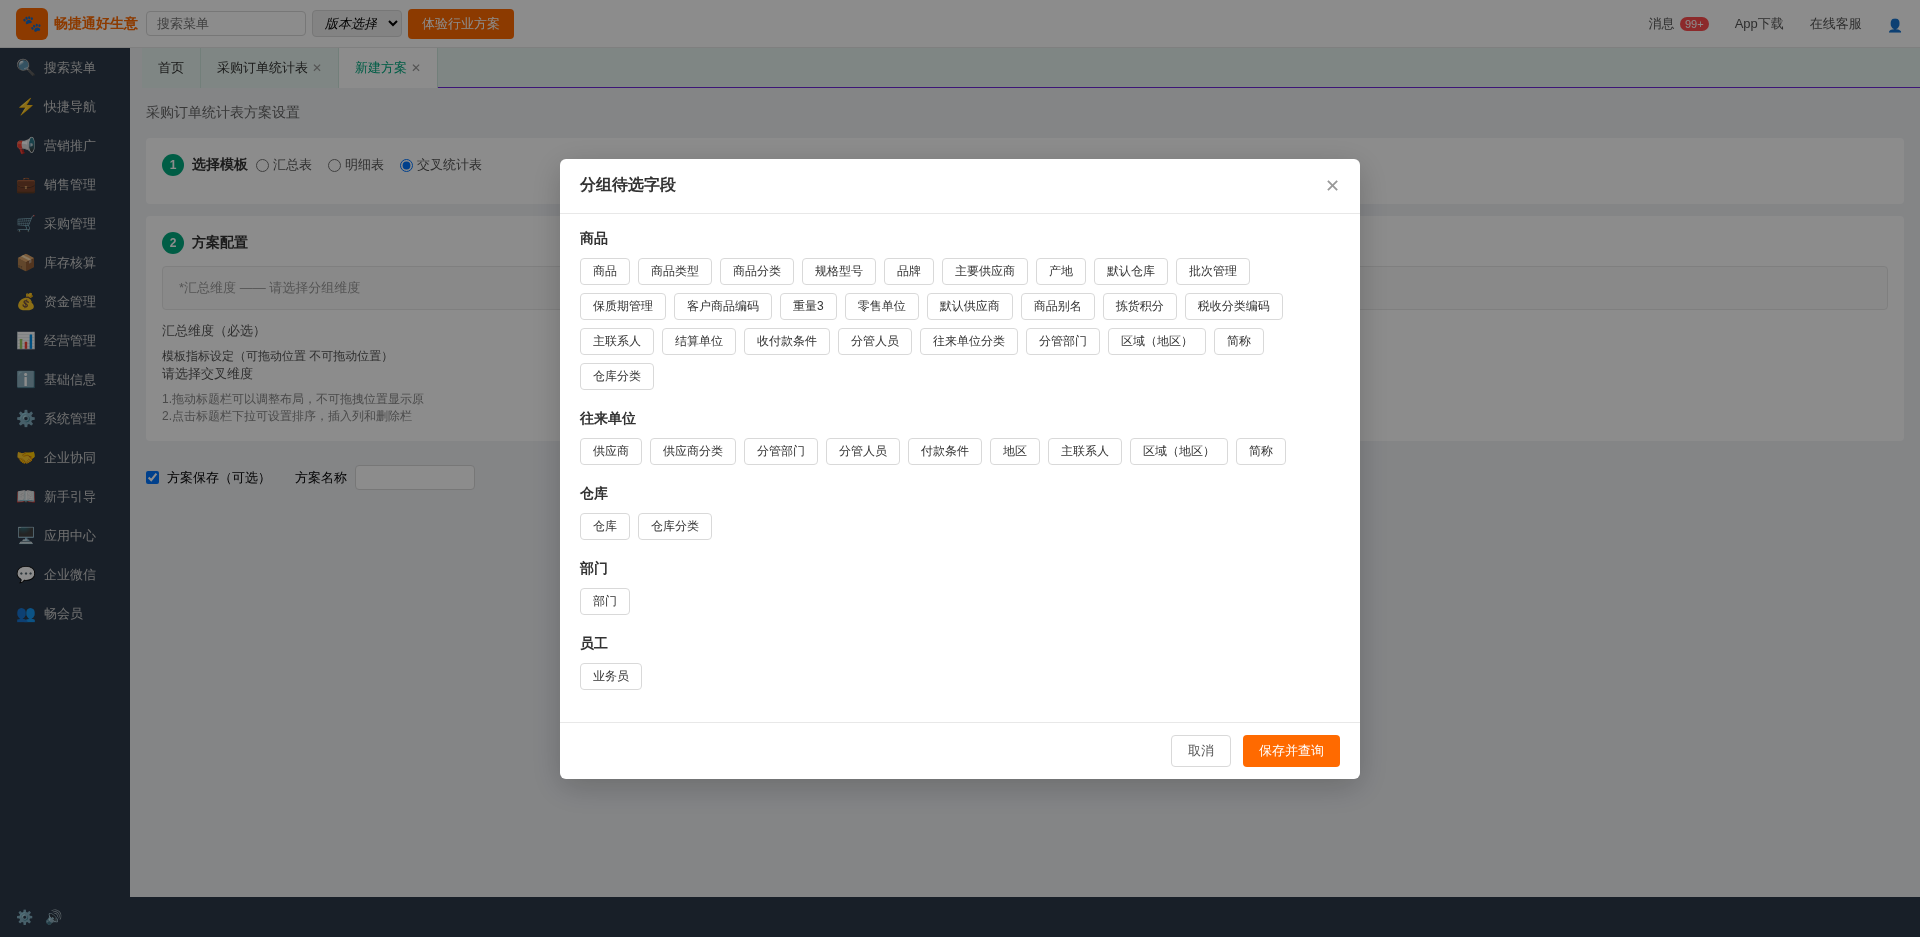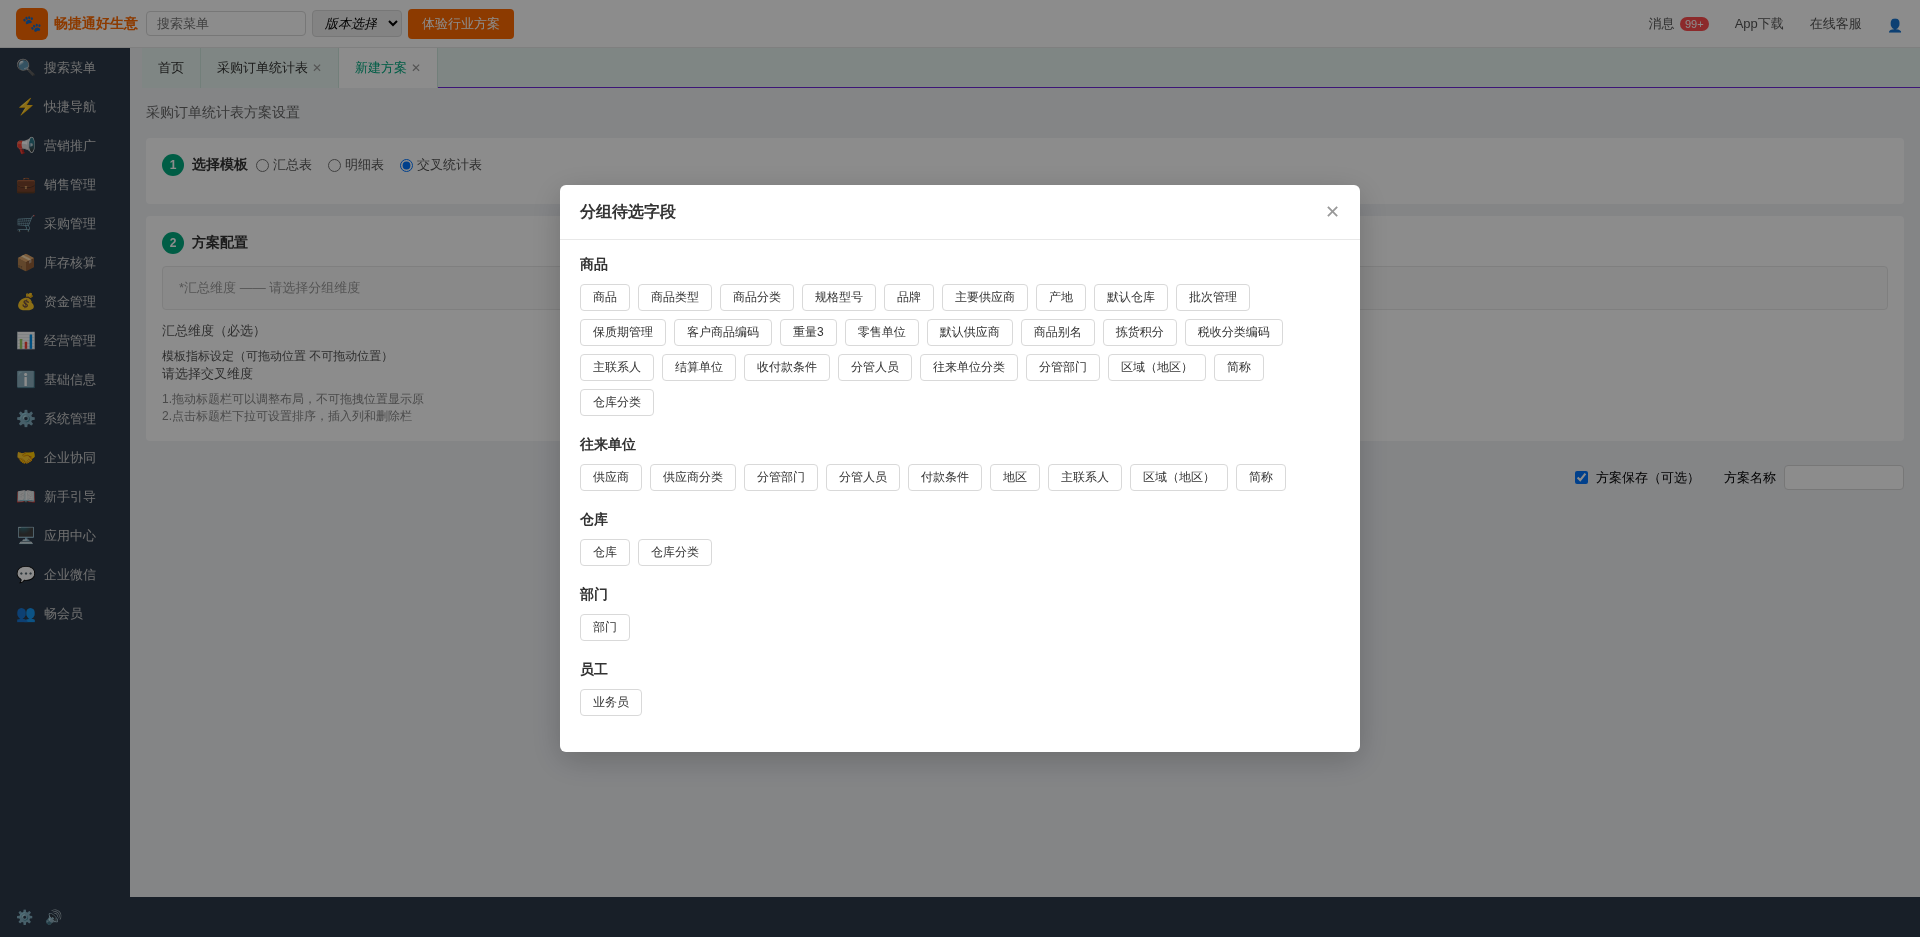--- a/index.html
+++ b/index.html
@@ -257,21 +257,21 @@
       <div class="step-title">方案配置</div>
     </div>
     <div style="background:#fafafa; border:1px solid #e8e8e8; border-radius:4px; padding:12px 16px; margin-bottom:12px; color:#999;">*汇总维度 —— 请选择分组维度</div>
     <div style="color:#555; margin-bottom:8px;">汇总维度（必选）</div>
     <div style="margin-top:8px; color:#555; font-size:12px;">模板指标设定（可拖动位置 不可拖动位置）</div>
     <div style="color:#555; margin-bottom:8px;">请选择交叉维度</div>
     <div style="margin-top:8px; color:#888; font-size:12px;">1.拖动标题栏可以调整布局，不可拖拽位置显示原</div>
     <div style="color:#888; font-size:12px;">2.点击标题栏下拉可设置排序，插入列和删除栏</div>
   </div>
 
-  <div style="display:flex; align-items:center; gap:8px; margin:24px 0;justify-content:flex-end;">
+  <div style="display:flex; align-items:center; gap:8px; margin:24px 0;">
     <input type="checkbox" checked="" style="">
     <span>方案保存（可选）</span>
     <span style="margin-left:16px;">方案名称</span>
     <input type="text" style="border: 1px solid rgb(217, 217, 217); border-radius: 4px; padding: 4px 8px; width: 120px;">
   </div>
 </div>
 
 <div class="bottom-bar">
   <div class="bottom-actions">
     <button class="btn-bottom">⚙️</button>
@@ -353,14 +353,18 @@
 
       <div class="field-group">
         <div class="field-group-title">员工</div>
         <div class="field-tags">
         <button class="field-tag">业务员</button>
           </div>
       </div>
 
     </div>
 
+    <div class="modal-footer">
+      <button class="btn-cancel">取消</button>
+      <button class="btn-confirm">保存并查询</button>
+    </div>
   </div>
 </div>
 
 </body></html>

